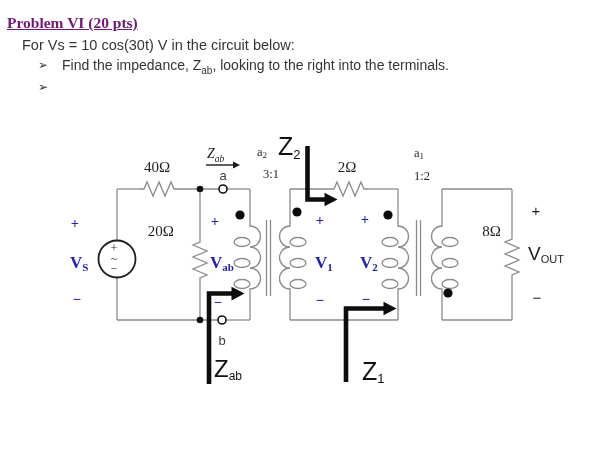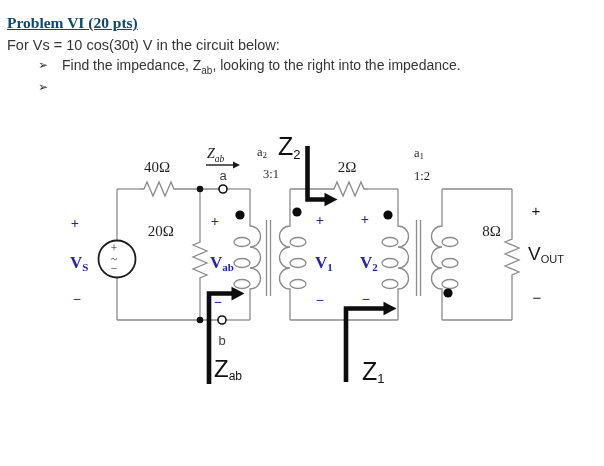--- a/index.html
+++ b/index.html
@@ -1,20 +1,20 @@
 <!DOCTYPE html>
 <html><head>
 <meta charset="utf-8">
 <style>
   html,body{margin:0;padding:0;background:#fff;}
   .page{position:relative;width:604px;height:466px;background:#ffffff;overflow:hidden;
         font-family:"Liberation Sans",sans-serif;}
   .title{position:absolute;left:7px;top:14px;font-family:"Liberation Serif",serif;
-         font-weight:bold;font-size:15.5px;color:#0c4a6e;text-decoration:underline;}
-  .intro{position:absolute;left:7px;top:37px;font-size:14.5px;color:#353535;}
+         font-weight:bold;font-size:15.5px;color:#701a75;text-decoration:underline;}
+  .intro{position:absolute;left:22px;top:37px;font-size:14.5px;color:#353535;}
   .bullet{position:absolute;left:38px;display:flex;align-items:flex-start;color:#353535;font-size:14px;}
   .bullet .glyph{width:24px;font-size:12px;padding-top:1px;color:#353535;}
   .bullet sub{font-size:10px;}
   .bullet sub.caps{font-size:9.5px;}
   svg{position:absolute;left:0;top:0;}
   .ser15{font-family:"Liberation Serif",serif;font-size:15px;fill:#1f1f1f;}
   .ser13{font-family:"Liberation Serif",serif;font-size:12.5px;fill:#1f1f1f;}
   .sersub{font-size:9px;}
   .zit{font-family:"Liberation Serif",serif;font-style:italic;font-size:14px;fill:#222;}
   .zitsub{font-size:9.5px;}
@@ -32,21 +32,21 @@
 </head>
 <body>
 
 <div class="page">
 
   <div class="title">Problem VI (20 pts)</div>
   <div class="intro">For Vs = 10 cos(30t) V in the circuit below:</div>
 
   <div class="bullet" style="top:57px">
     <span class="glyph">➢</span>
-    <span class="btext"><span>Find the impedance, Z</span><sub>ab</sub><span>, looking to the right into the impedance.</span></span>
+    <span class="btext"><span>Find the impedance, Z</span><sub>ab</sub><span>, looking to the right into the terminals.</span></span>
   </div>
 
   <div class="bullet" style="top:79px">
     <span class="glyph">➢</span>
   </div>
 
   <svg width="604" height="466" viewBox="0 0 604 466">
 
     <g stroke="#8b8b8b" stroke-width="1.3" fill="none">
       <path d="M117,189 H140"></path>

